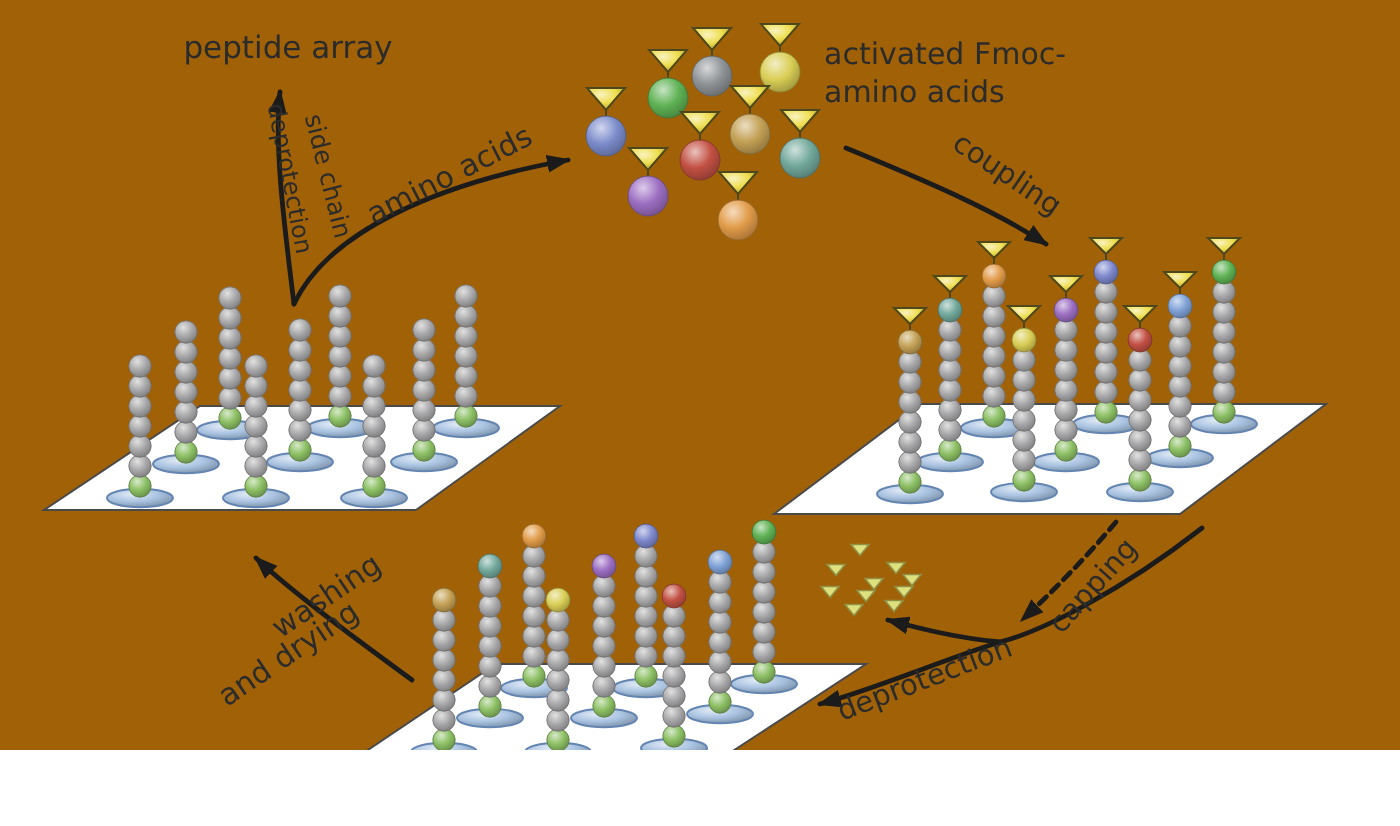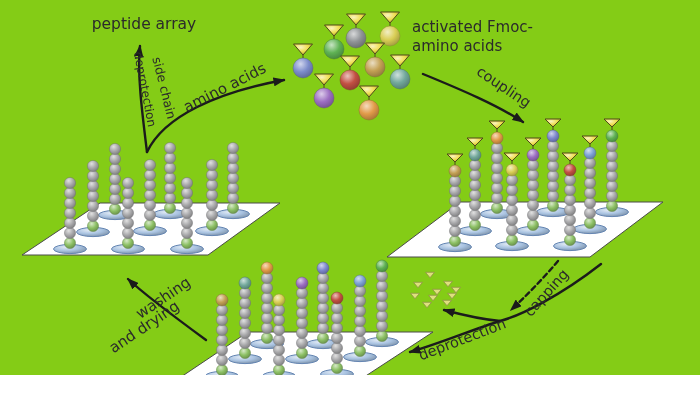--- a/index.html
+++ b/index.html
@@ -1,16 +1,16 @@
 <!DOCTYPE html>
 <html><head>
 <meta charset="utf-8">
 <style>
   html,body{margin:0;padding:0;background:#fff;}
-  .stage{width:700px;height:375px;background:#84cc16;position:relative;overflow:hidden;
+  .stage{width:700px;height:375px;background:#a16207;position:relative;overflow:hidden;
          font-family:"DejaVu Sans", sans-serif;}
   svg text{font-family:"DejaVu Sans", sans-serif;}
 </style>
 </head>
 <body>
 
 <div class="stage">
   <svg id="scene" width="700" height="413" viewBox="0 0 700 413">
       <defs>
         <marker id="arrowhead" viewBox="0 0 12 9" refX="10.5" refY="4.5" markerWidth="12" markerHeight="9" orient="auto" markerUnits="userSpaceOnUse">

